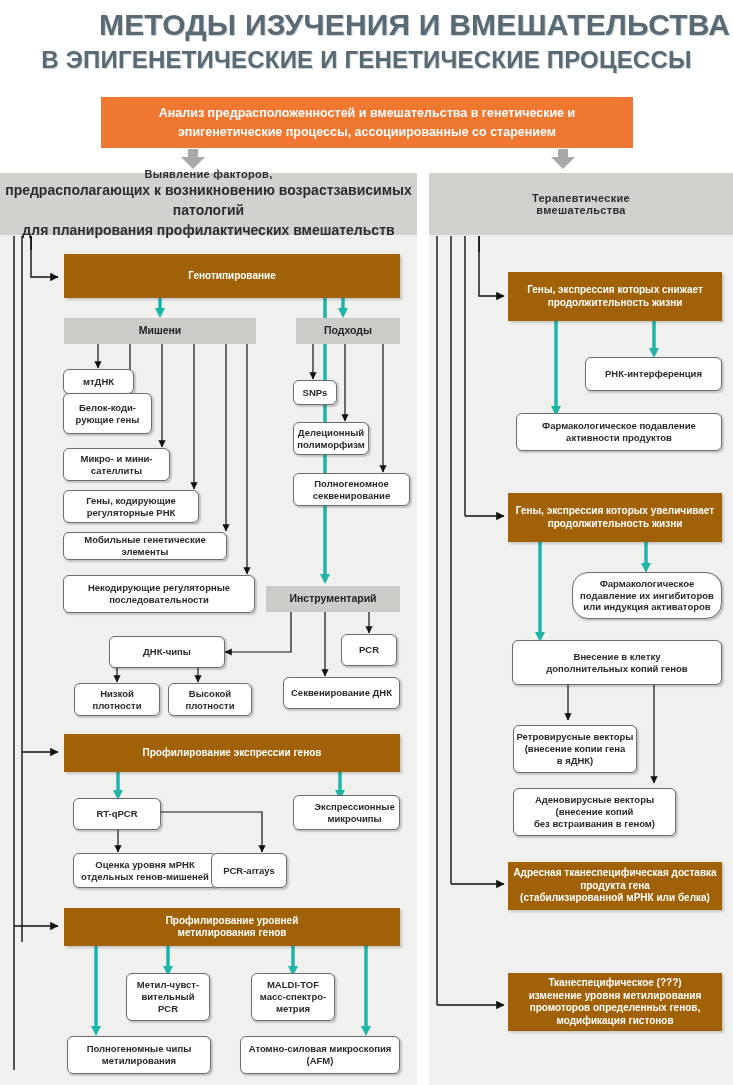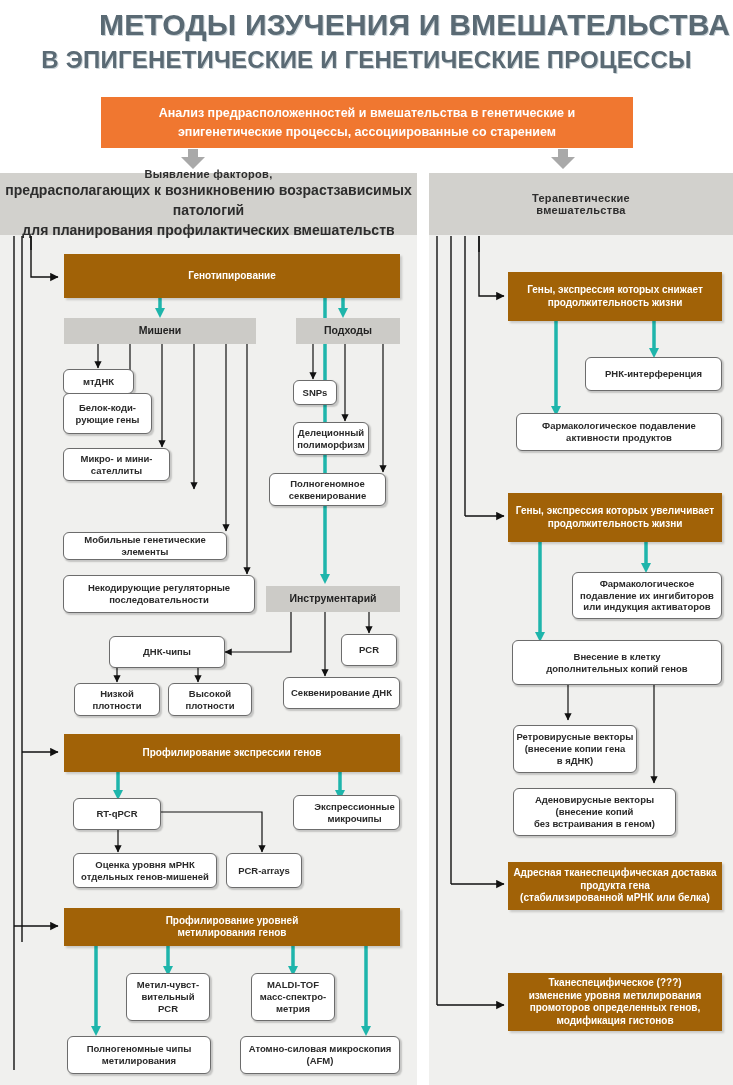--- a/index.html
+++ b/index.html
@@ -162,52 +162,53 @@
 
   <div class="box teal" style="left:64px;  top:254px; width:336px; height:44px;">Генотипирование</div>
 
   <div class="box gray" style="left:64px;  top:318px; width:192px; height:26px;">Мишени</div>
   <div class="box gray" style="left:296px; top:318px; width:104px; height:26px;">Подходы</div>
   <div class="box gray" style="left:266px; top:586px; width:134px; height:26px;">Инструментарий</div>
 
   <div class="box white" style="left:63px; top:369px; width:71px;  height:25px;">мтДНК</div>
   <div class="box white" style="left:63px; top:393px; width:89px;  height:41px;">Белок-коди-<br>рующие гены</div>
   <div class="box white" style="left:63px; top:448px; width:107px; height:33px;">Микро- и мини-<br>сателлиты</div>
+  <div class="box white" style="left:63px; top:490px; width:136px; height:33px;">Гены, кодирующие<br>регуляторные РНК</div>
   <div class="box white" style="left:63px; top:532px; width:164px; height:28px;">Мобильные генетические элементы</div>
   <div class="box white" style="left:63px; top:575px; width:192px; height:38px;">Некодирующие регуляторные<br>последовательности</div>
 
   <div class="box white" style="left:293px; top:380px; width:44px;  height:25px;">SNPs</div>
   <div class="box white" style="left:293px; top:422px; width:76px;  height:33px;">Делеционный<br>полиморфизм</div>
-  <div class="box white" style="left:269px; top:473px; width:117px; height:33px;">Полногеномное<br>секвенирование</div>
+  <div class="box white" style="left:293px; top:473px; width:117px; height:33px;">Полногеномное<br>секвенирование</div>
 
   <div class="box white" style="left:109px; top:636px; width:116px; height:32px;">ДНК-чипы</div>
   <div class="box white" style="left:341px; top:634px; width:56px;  height:32px;">PCR</div>
   <div class="box white" style="left:283px; top:677px; width:117px; height:32px;">Секвенирование ДНК</div>
 
   <div class="box white" style="left:74px;  top:683px; width:86px; height:33px;">Низкой<br>плотности</div>
   <div class="box white" style="left:168px; top:683px; width:84px; height:33px;">Высокой<br>плотности</div>
 
   <div class="box teal" style="left:64px;  top:734px; width:336px; height:38px;">Профилирование экспрессии генов</div>
   <div class="box white" style="left:73px;  top:798px; width:88px;  height:32px;">RT-qPCR</div>
   <div class="box white" style="left:293px; top:795px; width:107px; height:35px;padding-left:16px;">Экспрессионные<br>микрочипы</div>
   <div class="box white" style="left:73px;  top:853px; width:144px; height:35px;">Оценка уровня мРНК<br>отдельных генов-мишеней</div>
-  <div class="box white" style="left:226px; top:853px; width:76px;  height:35px;">PCR-arrays</div>
+  <div class="box white" style="left:211px; top:853px; width:76px;  height:35px;">PCR-arrays</div>
 
   <div class="box teal" style="left:64px;  top:908px; width:336px; height:38px;">Профилирование уровней<br>метилирования генов</div>
   <div class="box white" style="left:126px; top:973px; width:84px;  height:48px;">Метил-чувст-<br>вительный<br>PCR</div>
   <div class="box white" style="left:251px; top:973px; width:84px;  height:48px;">MALDI-TOF<br>масс-спектро-<br>метрия</div>
   <div class="box white" style="left:67px;  top:1036px; width:144px; height:38px;">Полногеномные чипы<br>метилирования</div>
   <div class="box white" style="left:240px; top:1036px; width:160px; height:38px;">Атомно-силовая микроскопия<br>(AFM)</div>
 
   <div class="box teal" style="left:508px; top:272px; width:214px; height:49px;">Гены, экспрессия которых снижает<br>продолжительность жизни</div>
   <div class="box white" style="left:585px; top:357px; width:137px; height:34px;">РНК-интерференция</div>
   <div class="box white" style="left:516px; top:413px; width:206px; height:38px;">Фармакологическое подавление<br>активности продуктов</div>
 
   <div class="box teal" style="left:508px; top:493px; width:214px; height:49px;">Гены, экспрессия которых увеличивает<br>продолжительность жизни</div>
-  <div class="box white" style="left:572px; top:572px; width:150px; height:47px;">Фармакологическое<br>подавление их ингибиторов<br>или индукция активаторов</div>
+  <div class="box white" style="left:572px; top:572px; width:150px; height:47px;border-radius:16px;">Фармакологическое<br>подавление их ингибиторов<br>или индукция активаторов</div>
   <div class="box white" style="left:512px; top:640px; width:210px; height:45px;">Внесение в клетку<br>дополнительных копий генов</div>
   <div class="box white" style="left:513px; top:725px; width:124px; height:48px;">Ретровирусные векторы<br>(внесение копии гена<br>в яДНК)</div>
   <div class="box white" style="left:513px; top:788px; width:163px; height:48px;">Аденовирусные векторы<br>(внесение копий<br>без встраивания в геном)</div>
 
   <div class="box teal" style="left:508px; top:862px; width:214px; height:48px;">Адресная тканеспецифическая доставка<br>продукта гена<br>(стабилизированной мРНК или белка)</div>
   <div class="box teal" style="left:508px; top:973px; width:214px; height:58px;">Тканеспецифическое (???)<br>изменение уровня метилирования<br>промоторов определенных генов,<br>модификация гистонов</div>
 
 </div>
 
 </body></html>

